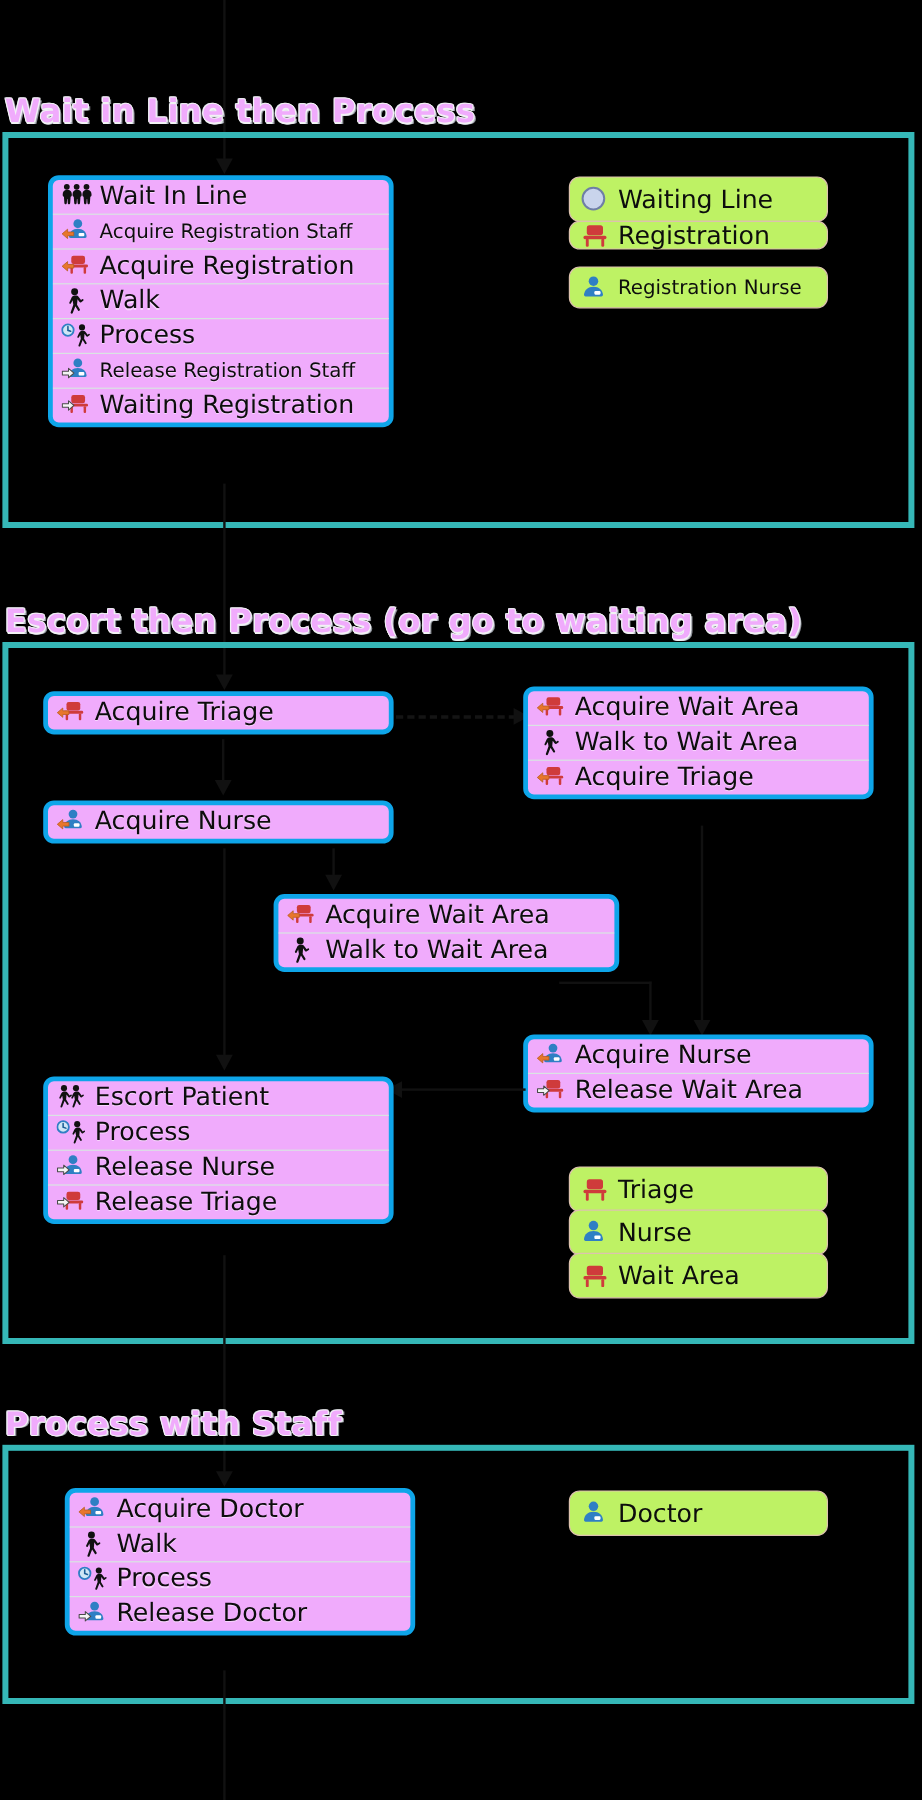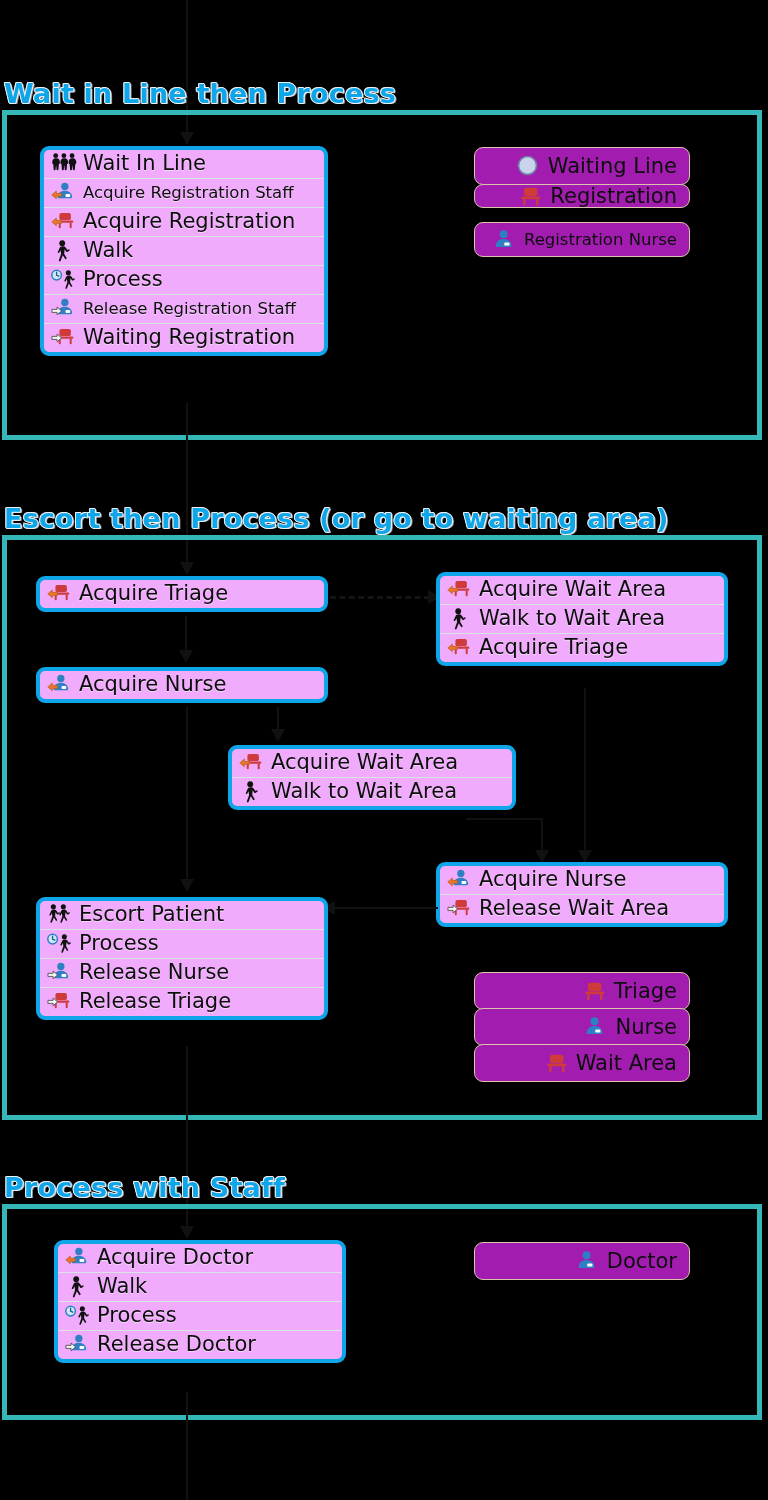--- a/index.html
+++ b/index.html
@@ -15,21 +15,21 @@
     position:absolute;
     border:5px solid #35b7b7;
     background:transparent;
     box-sizing:border-box;
   }
   .section-title{
     position:absolute;
     font-size:27px;
     font-weight:700;
     letter-spacing:.2px;
-    color:#0ea5e9;
+    color:#f0abfc;
     -webkit-text-stroke:1.2px #e9e9ee;
     paint-order:stroke fill;
     text-shadow:
        1px 0 0 #f2f2f5,-1px 0 0 #f2f2f5,0 1px 0 #f2f2f5,0 -1px 0 #f2f2f5,
        1px 1px 0 #cfd5de,-1px -1px 0 #cfd5de,
        2px 1px 0 #8c8f96;
     white-space:nowrap;
   }
 
   
@@ -58,29 +58,28 @@
   .row.small .lbl{font-size:16.5px;}
   .ic{
     width:26px;min-width:26px;height:24px;margin-right:6px;
     position:relative;display:inline-block;
   }
   .ic svg{position:absolute;left:0;top:0;}
 
   
   .rescard{
     position:absolute;
-    background:#a21caf;
+    background:#bef264;
     border:1px solid #ddc2ae;
     border-radius:9px;
     box-shadow:1px 2px 2px rgba(0,0,0,.45);
     box-sizing:border-box;
     display:flex;align-items:center;
     padding:0 12px 0 8px;
     white-space:nowrap;
-    justify-content:flex-end;
   }
   .rescard .lbl{font-size:21px;color:#0d0d0d;}
   .rescard.small .lbl{font-size:16.5px;}
 
   
   .conn{position:absolute;}
   .vline{position:absolute;width:2px;background:#111;}
   .hline{position:absolute;height:2px;background:#111;}
   .dash{position:absolute;height:0;border-top:3px dashed #141414;}
   .arrowdown{

